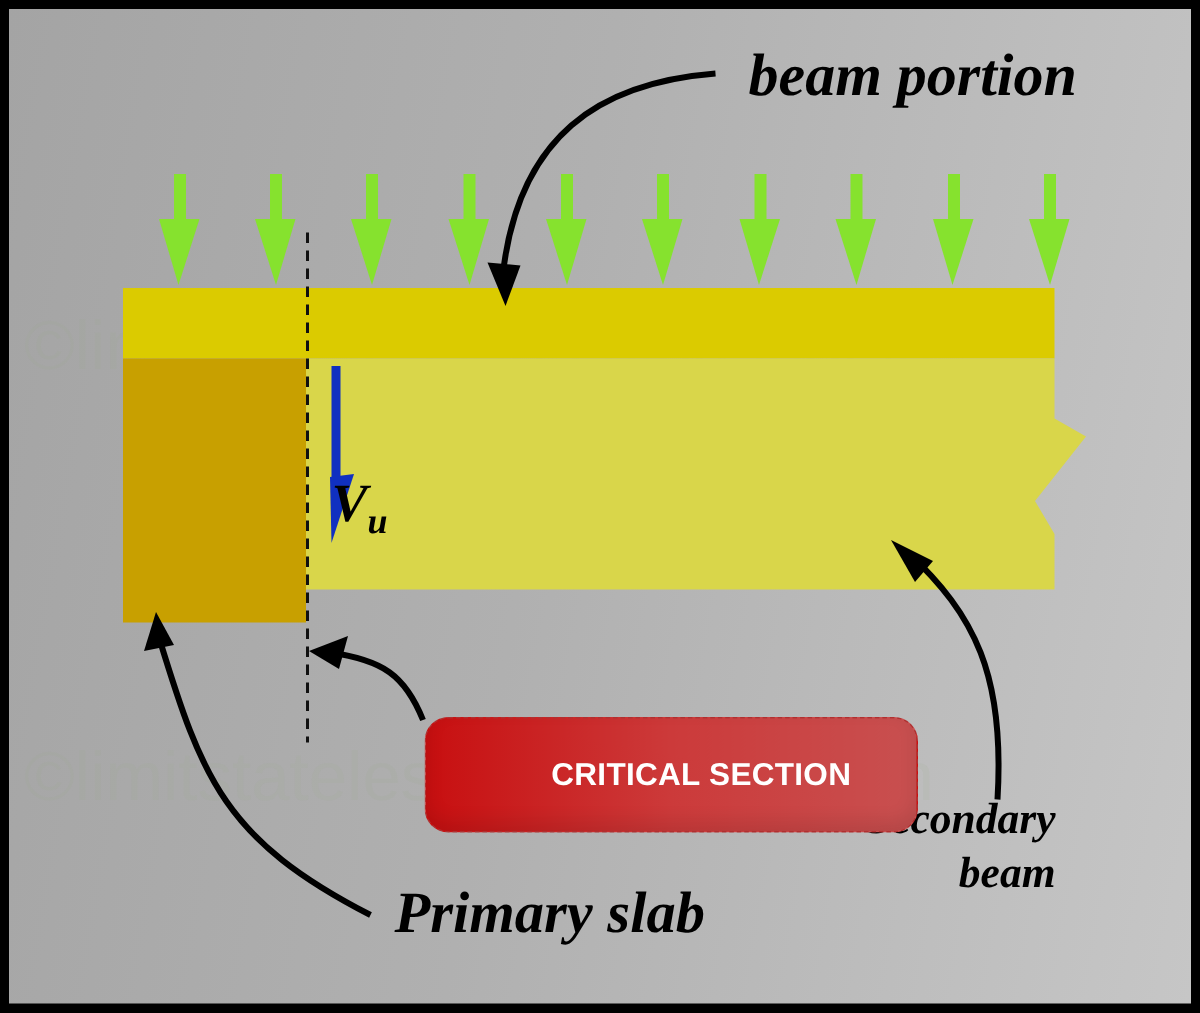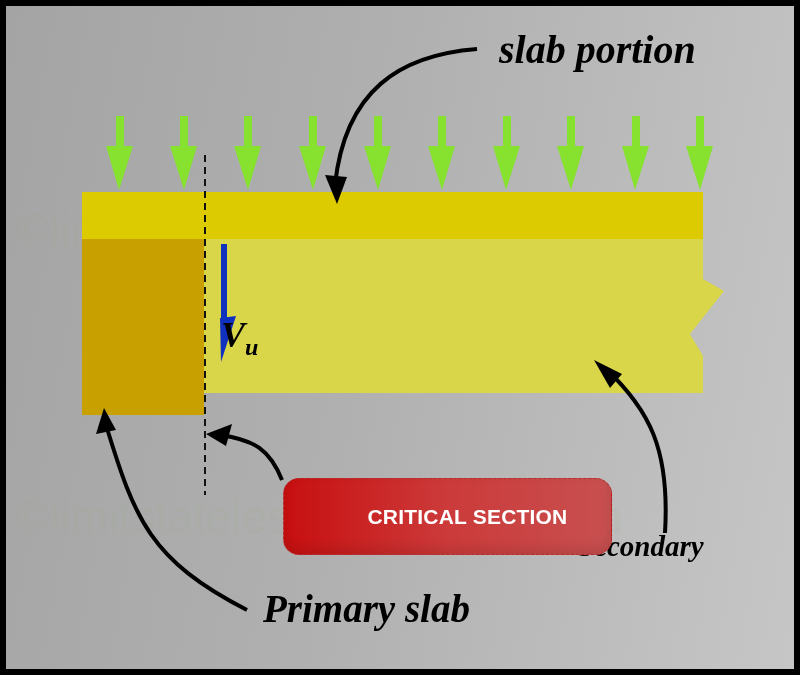--- a/index.html
+++ b/index.html
@@ -108,19 +108,20 @@
   <path d="M282,480 C270,450 255,440 220,435" fill="none" stroke="#000" stroke-width="4"></path>
   <polygon points="206,434 232,424 226,446" fill="#000"></polygon>
 
   <path d="M247,610 C150,560 135,520 106,425" fill="none" stroke="#000" stroke-width="4"></path>
   <polygon points="104,408 96,434 116,430" fill="#000"></polygon>
 
   <path d="M665,533 C670,450 650,410 605,368" fill="none" stroke="#000" stroke-width="4"></path>
   <polygon points="594,360 622,374 610,388" fill="#000"></polygon>
 </svg>
 
-<div class="label slab-label">slab portion</div>
+<div class="label slab-label">beam portion</div>
 <div class="label vu-label"><span>V</span><sub>u</sub></div>
 <div class="label primary-label">Primary slab</div>
 <div class="label secondary-label">
   <span>Secondary</span>
+  <span>beam</span>
 </div>
 <div class="critical-btn">CRITICAL SECTION</div>
 
 </body></html>

